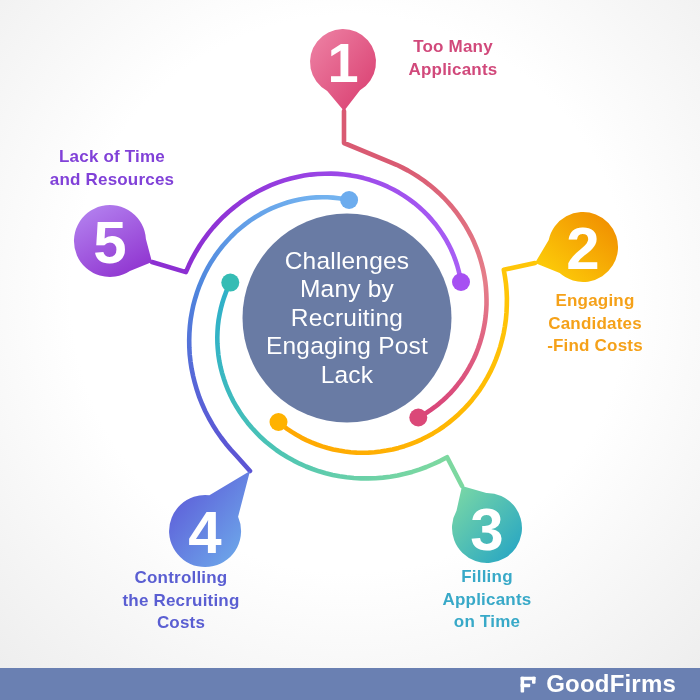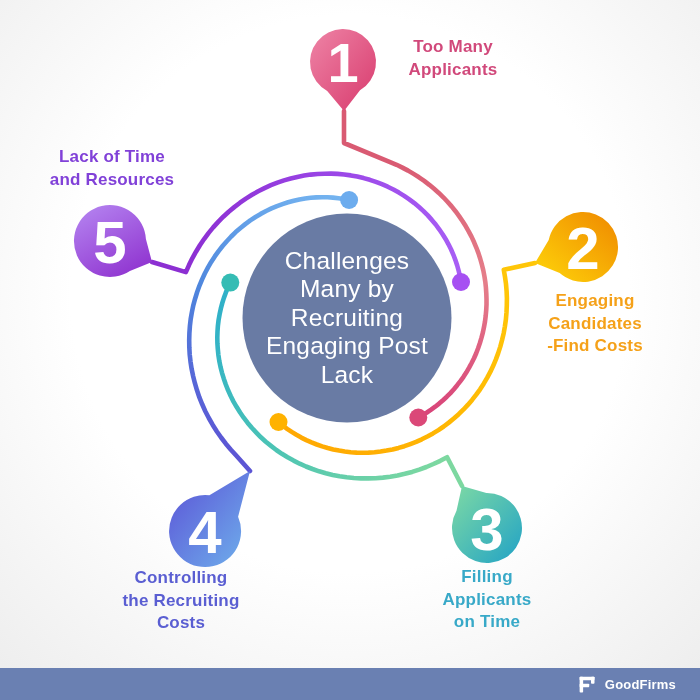--- a/index.html
+++ b/index.html
@@ -17,21 +17,21 @@
   #label4{left:96px;top:567px;width:170px;}
   #label5{left:17px;top:146px;width:190px;}
   .center-title{position:absolute;left:243px;top:214px;width:208px;height:208px;
                 display:flex;flex-direction:column;align-items:center;justify-content:center;
                 color:#ffffff;font-weight:normal;font-size:24.5px;line-height:28.5px;
                 text-align:center;letter-spacing:.2px;}
   .footer{position:absolute;left:0;bottom:0;width:100%;height:32px;
           display:flex;align-items:center;justify-content:flex-end;
           padding-right:24px;box-sizing:border-box;}
   .brand{display:flex;align-items:center;gap:7px;color:#ffffff;
-         font-size:13px;font-weight:bold;letter-spacing:.2px;}
+         font-size:24px;font-weight:bold;letter-spacing:.2px;}
 </style>
 </head>
 <body>
 
 <div class="stage" id="stage" style="background: radial-gradient(circle at 50% 42%, rgb(255, 255, 255) 52%, rgb(236, 236, 236) 100%);">
 
   <svg class="scene" width="700" height="700" viewBox="0 0 700 700">
     <defs>
       <linearGradient id="garc1" gradientUnits="userSpaceOnUse" x1="390" y1="162" x2="418" y2="418">
         <stop offset="0" stop-color="#d95a72"></stop>

